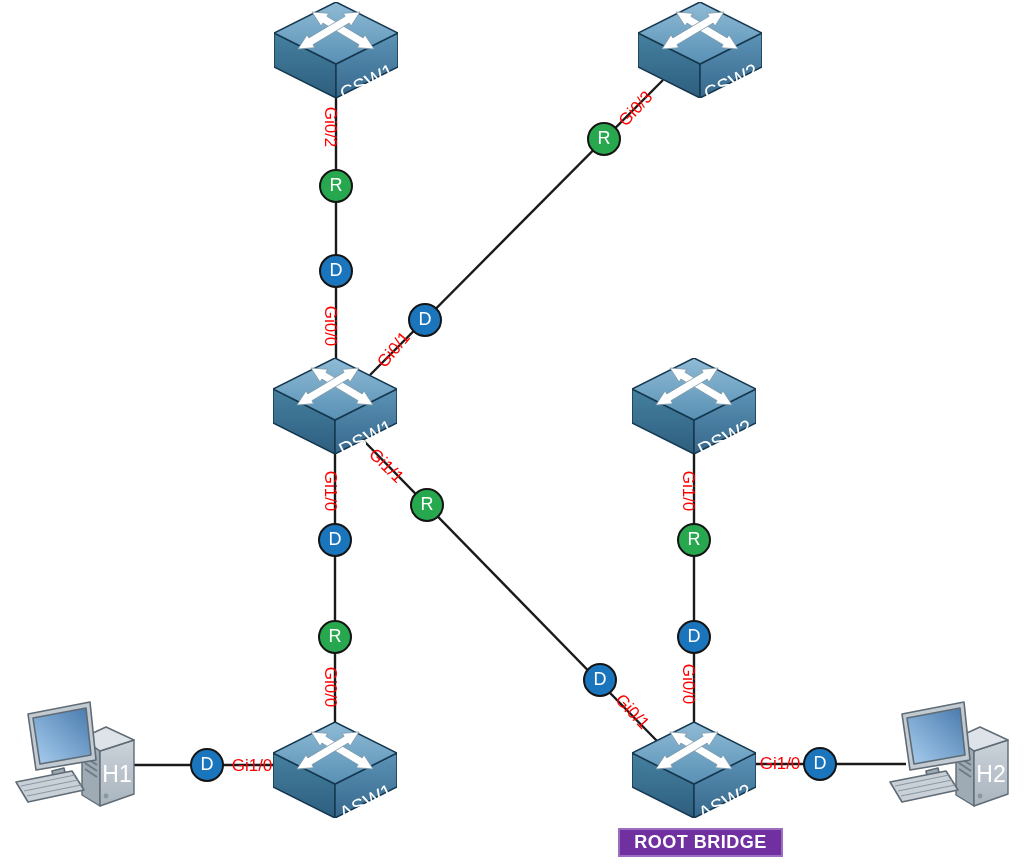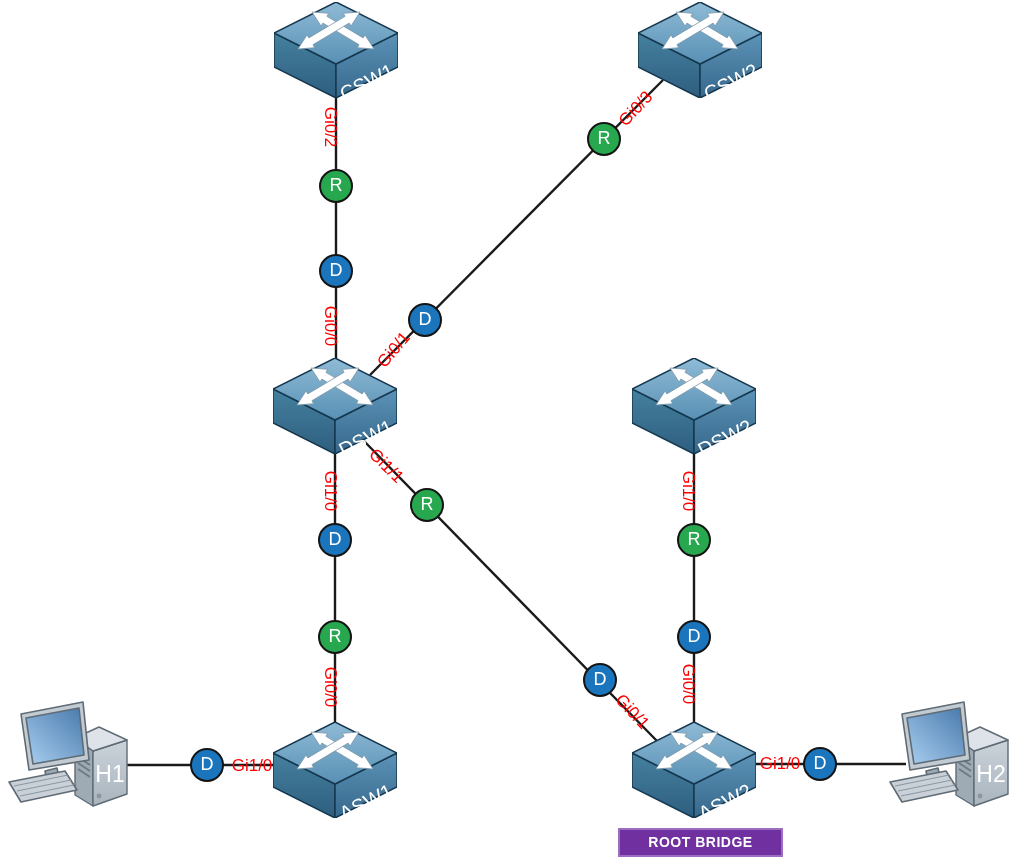--- a/index.html
+++ b/index.html
@@ -20,21 +20,21 @@
   .badge.role-d{background:#1B75BC;}
   .portlabel{
     position:absolute;z-index:3;color:#FF0000;font-size:17px;white-space:nowrap;
     transform-origin:center center;
   }
   .sw-label{font-family:"Liberation Sans",sans-serif;font-size:20px;fill:#ffffff;}
   .host-label{font-family:"Liberation Sans",sans-serif;font-size:23px;fill:#ffffff;}
   #root-bridge{
     position:absolute;z-index:3;left:618px;top:828px;width:165px;height:29px;
     background:#7030A0;border:2px solid #9B6FC0;box-sizing:border-box;
-    color:#ffffff;font-weight:bold;font-size:14px;line-height:25px;text-align:center;
+    color:#ffffff;font-weight:bold;font-size:18px;line-height:25px;text-align:center;
     letter-spacing:0.5px;
   }
 </style>
 </head>
 <body>
 
 <svg width="0" height="0" style="position:absolute" aria-hidden="true">
   <defs>
     <linearGradient id="swTop" x1="0" y1="0" x2="0" y2="1">
       <stop offset="0" stop-color="#8FBBD6"></stop>
@@ -154,21 +154,21 @@
         <polygon points="62,0 124,31 62,62 0,31" fill="url(#swTop)"></polygon>
       </g>
       <g fill="#ffffff" stroke="#7A95A8" stroke-width="0.8">
         <polygon points="38,10 54.7,11.3 52.9,14.3 89.2,35.9 91,32.9 100,47 83.3,45.7 85.1,42.7 48.9,21.1 47.1,24.1"></polygon>
         <polygon points="86,10 77,24.1 75.2,21.1 38.9,42.7 40.7,45.7 24,47 33,32.9 34.8,35.9 71.1,14.3 69.3,11.3"></polygon>
       </g>
       <text class="sw-label" x="93" y="87" text-anchor="middle" transform="rotate(-26.6 93 80)">ASW2</text>
     </svg>
   </div>
 
-  <div class="node" style="left:5px;top:698px">
+  <div class="node" style="left:12px;top:698px">
     <svg width="140" height="130" viewBox="0 0 140 130">
       <g stroke="#5F6B75" stroke-width="1.4" stroke-linejoin="round">
         <polygon points="70,40 88,53 88,108 70,97" fill="#9FABB4"></polygon>
         <polygon points="88,53 122,42 122,96 88,108" fill="url(#twr)"></polygon>
         <polygon points="70,40 94,29 122,42 88,53" fill="#DDE3E8"></polygon>
       </g>
       <g stroke="#6E7B85" stroke-width="2">
         <line x1="73" y1="59" x2="85" y2="67"></line>
         <line x1="73" y1="65" x2="85" y2="73"></line>
         <line x1="73" y1="71" x2="85" y2="79"></line>

